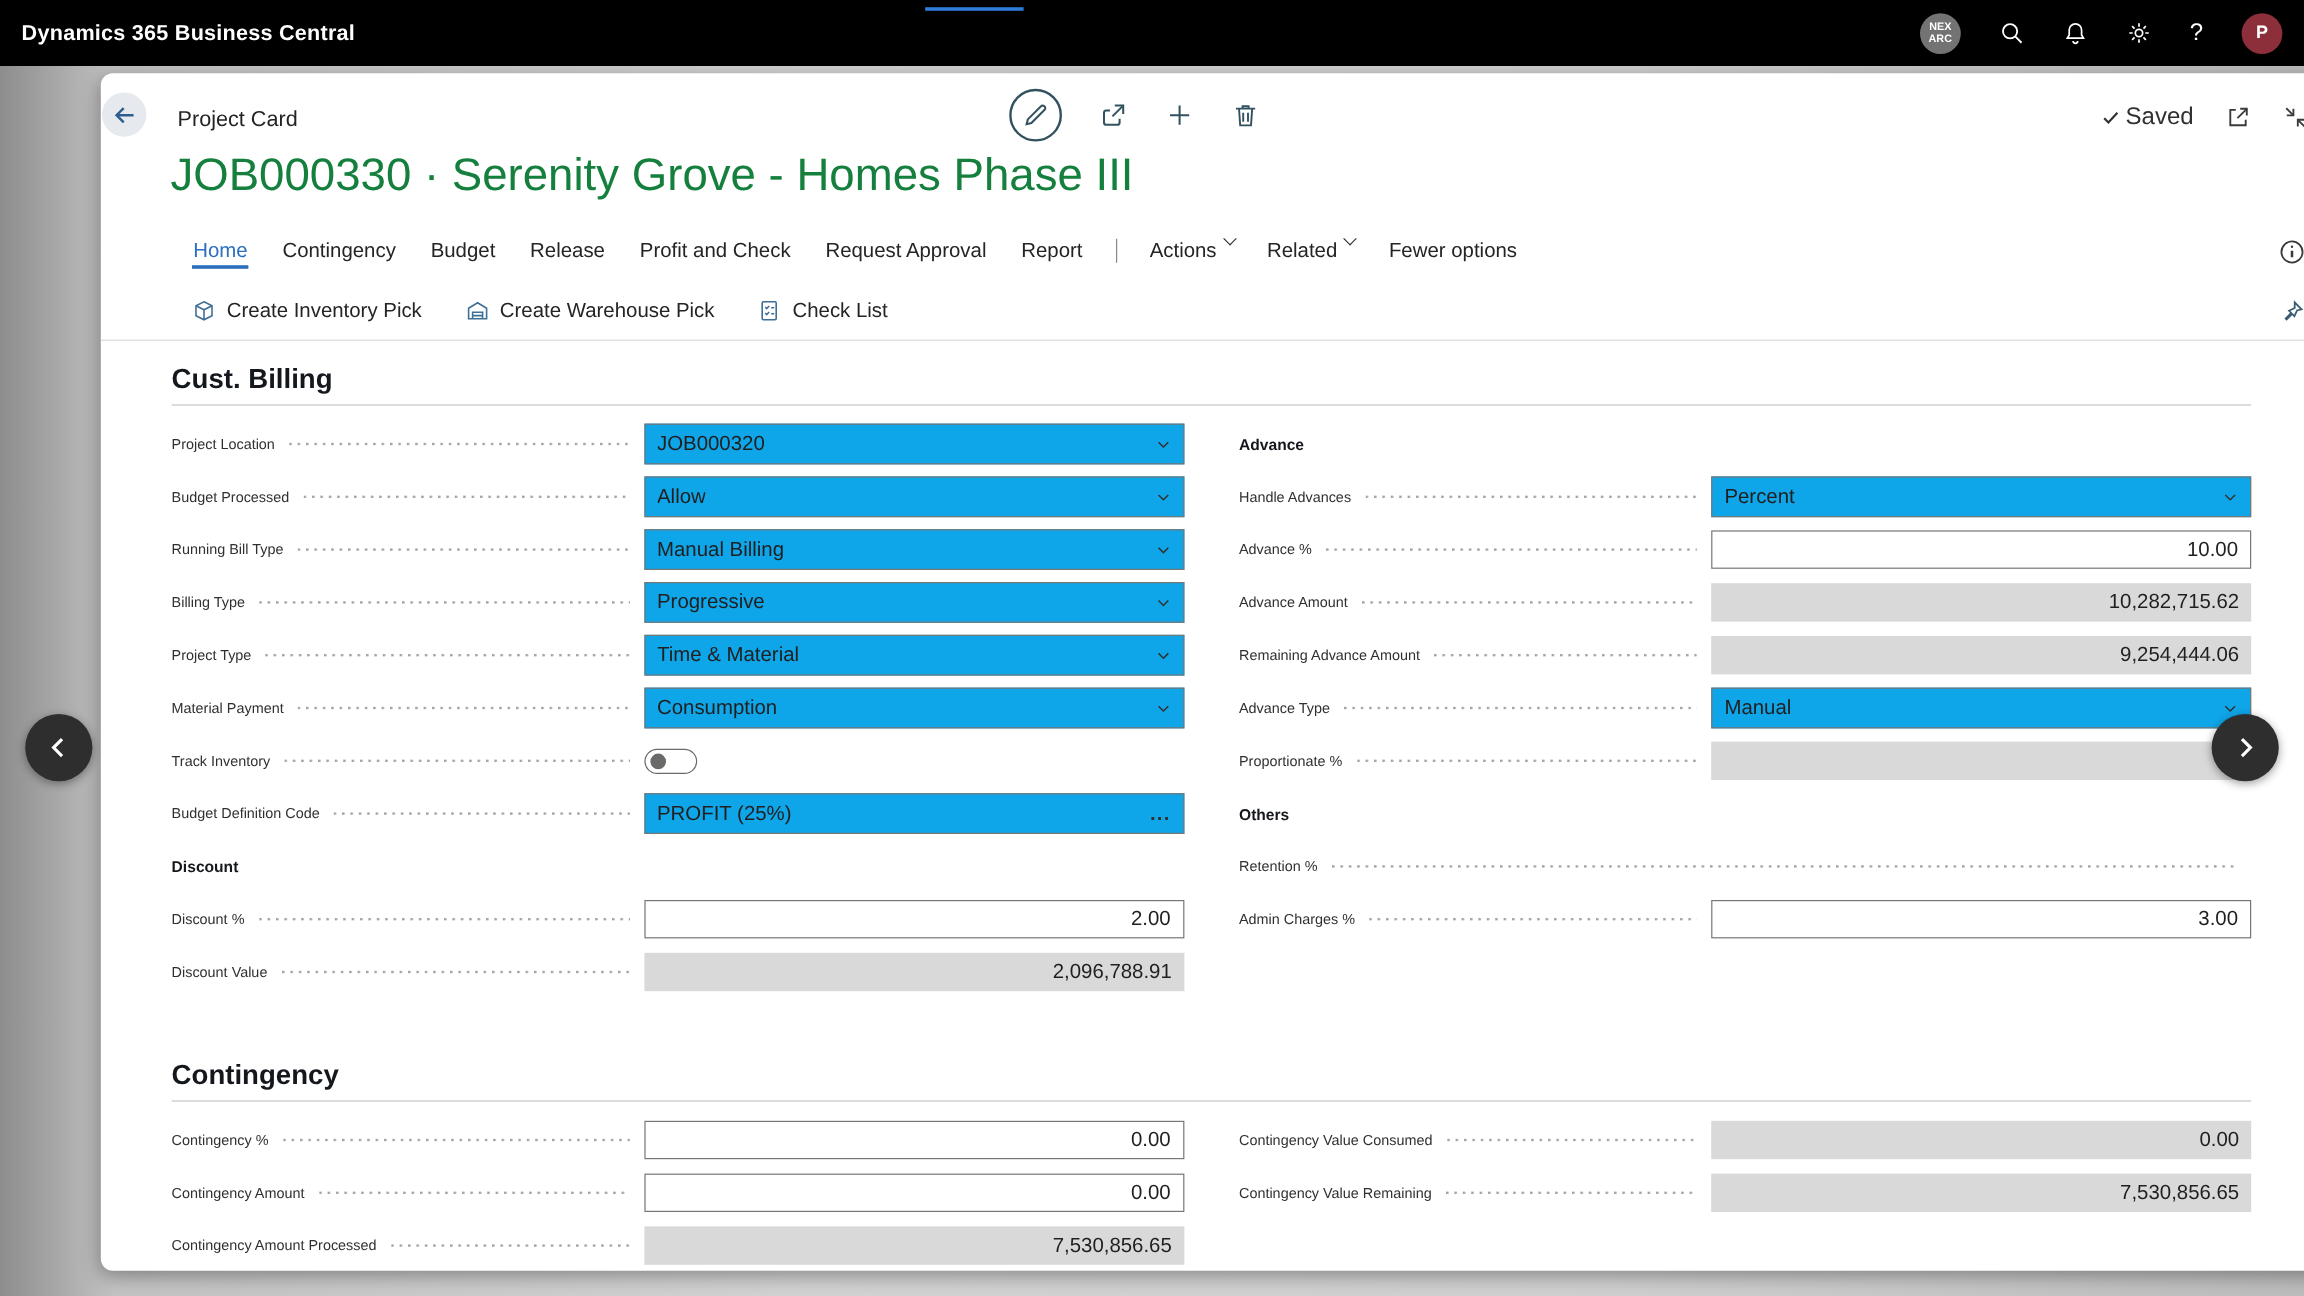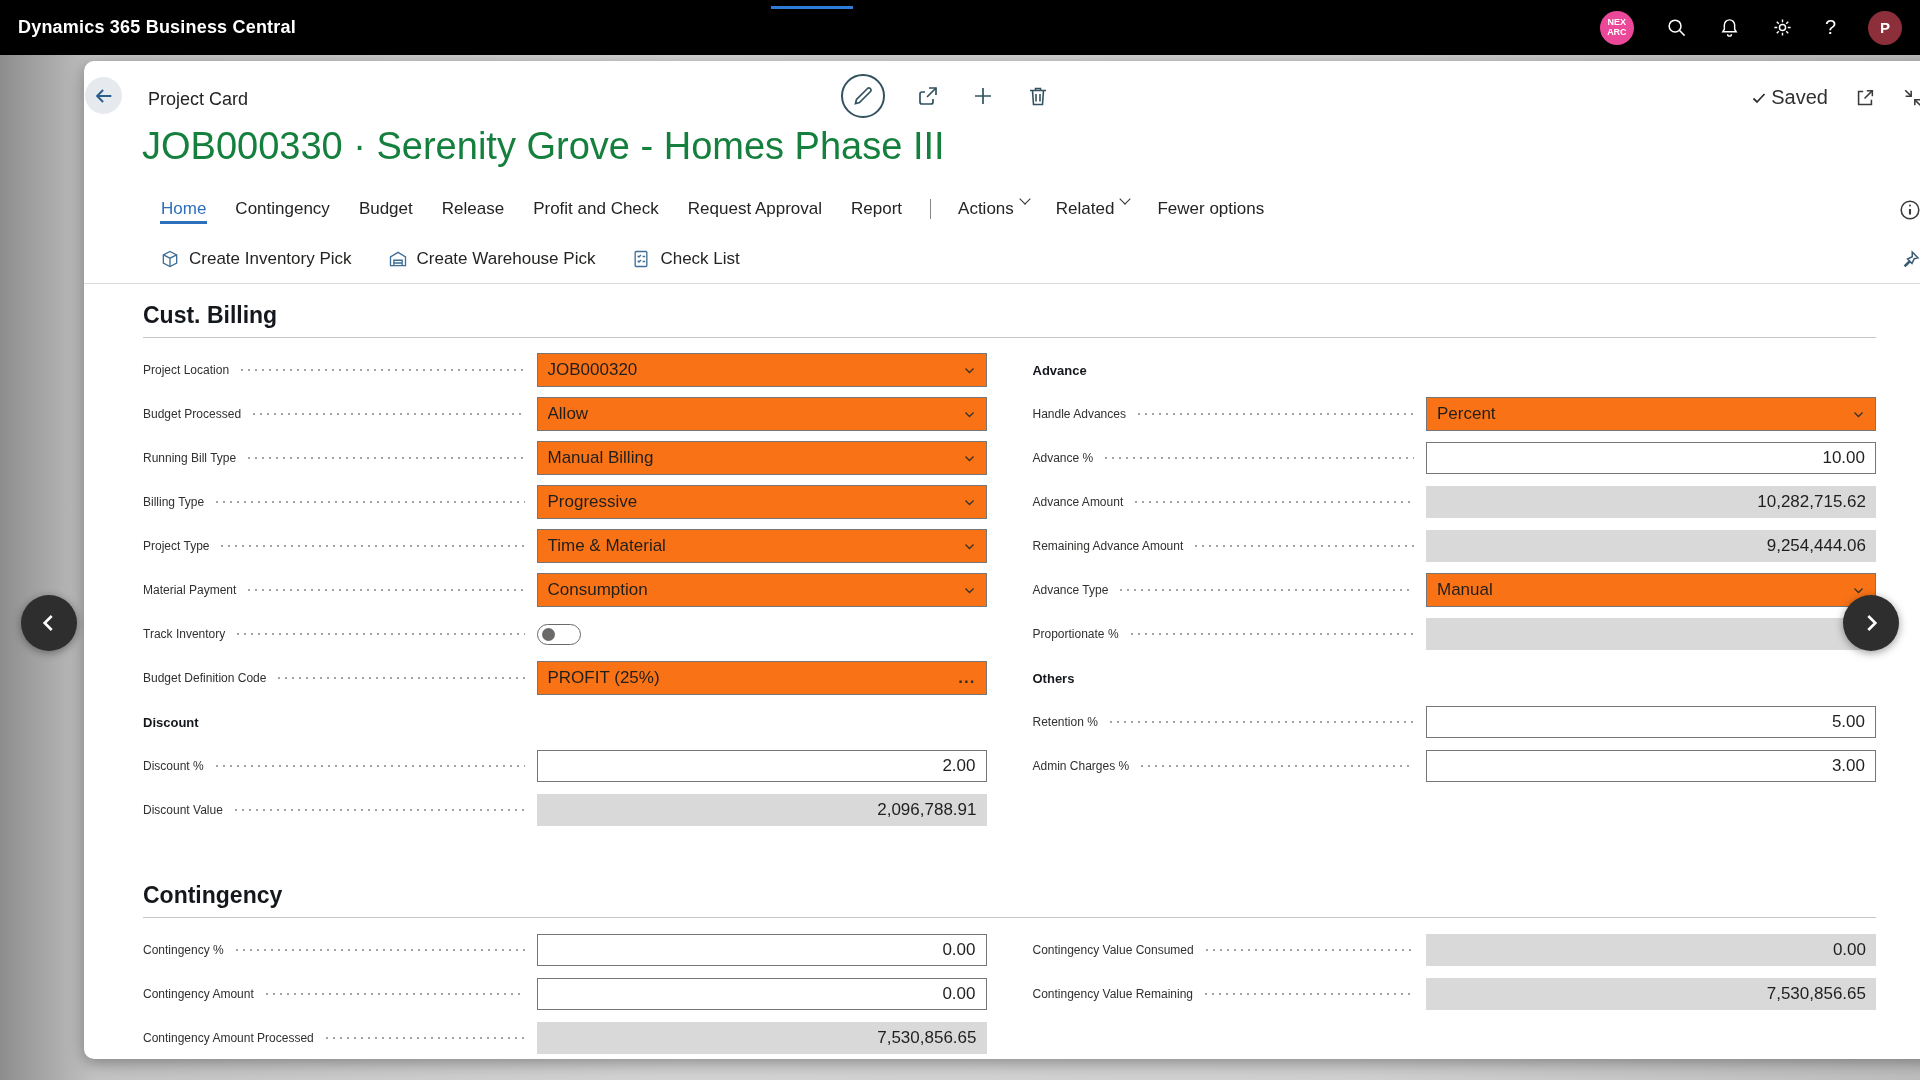--- a/index.html
+++ b/index.html
@@ -8,21 +8,21 @@
 
   
   .topbar{position:absolute;top:0;left:0;width:1920px;height:55px;background:#000;
     color:#fff;display:flex;align-items:center;justify-content:space-between;padding:0 18px;z-index:20}
   .topbar-title{font-size:18px;font-weight:700;letter-spacing:.2px}
   .blue-nib{position:absolute;left:771px;top:6px;width:82px;height:3px;background:#2e7bd9;z-index:21}
   .top-icons{display:flex;align-items:center;gap:32px}
   .tbico{width:21px;height:21px;color:#fff;display:block;cursor:pointer}
   .badge{width:34px;height:34px;border-radius:50%;display:flex;flex-direction:column;align-items:center;
     justify-content:center;font-weight:700;color:#fff;cursor:pointer;line-height:1.05}
-  .badge.org{background:#ec4899;font-size:9px}
+  .badge.org{background:#737373;font-size:9px}
   .badge.user{background:#8d2e3b;font-size:15px}
   .help-glyph{font-size:20px;font-weight:400;cursor:pointer}
 
   
   .backdrop{position:absolute;top:55px;left:0;right:0;bottom:0;
     background:linear-gradient(90deg,#8d8d8d 0%,#c3c3c3 5%,#d3d3d3 35%,#d0d0d0 70%,#bdbdbd 100%)}
   .card{position:absolute;left:84px;top:6px;width:1854px;bottom:21px;background:#fff;
     border-radius:10px;box-shadow:0 4px 16px rgba(0,0,0,.35);overflow:hidden}
 
   
@@ -67,21 +67,21 @@
   .cols{display:flex;gap:46px;margin-top:10px}
   .col{flex:1;min-width:0}
   .row{display:flex;align-items:center;height:44px}
   .flabel{font-size:12px;color:#31302f;white-space:nowrap}
   .leader{flex:1;height:2px;margin:0 12px;align-self:center;
     background-image:radial-gradient(circle at 1px 1px,#a6a4a2 1px,transparent 1.3px);
     background-size:7px 2px;background-repeat:repeat-x}
   .subhead{height:44px;display:flex;align-items:center;font-size:13px;font-weight:700;color:#14171c}
 
   .ctrl{width:450px;height:32px;flex:none;display:flex;align-items:center;font-size:17px;color:#201f1e}
-  .ctrl.box{border:1px solid #767676;background:#f97316;padding:16px 10px;justify-content:space-between;cursor:pointer}
+  .ctrl.box{border:1px solid #767676;background:#0ea5e9;padding:16px 10px;justify-content:space-between;cursor:pointer}
   .ctrl.box .val{white-space:nowrap;overflow:hidden}
   .chev{width:13px;height:13px;flex:none}
   .ellipsis{font-size:17px;font-weight:700;letter-spacing:1px;color:#323130;cursor:pointer}
   input.ctrl{border:1px solid #767676;background:#fff;text-align:right;padding:0 10px;
     font-family:inherit;font-size:17px;color:#201f1e;outline:none}
   .ctrl.ro{background:#d9d9d9;justify-content:flex-end;padding:0 10px}
   .toggle{width:44px;height:21px;border:1px solid #6b6a69;border-radius:11px;background:#fff;
     position:relative;cursor:pointer;flex:none}
   .toggle .knob{position:absolute;left:4px;top:3px;width:13px;height:13px;border-radius:50%;background:#6b6a69}
   .mt-cont{margin-top:50px}
@@ -380,21 +380,20 @@
             <span class="flabel">Proportionate %</span>
             <span class="leader"></span>
             <div class="ctrl ro">
               <span></span>
             </div>
           </div>
           <div class="subhead">Others</div>
           <div class="row">
             <span class="flabel">Retention %</span>
             <span class="leader"></span>
-            <input class="ctrl" type="text" value="5.00" style="">
           </div>
           <div class="row">
             <span class="flabel">Admin Charges %</span>
             <span class="leader"></span>
             <input class="ctrl" type="text" value="3.00" style="">
           </div>
         </div>
       </div>
 
       <div class="section-title mt-cont">Contingency</div>

